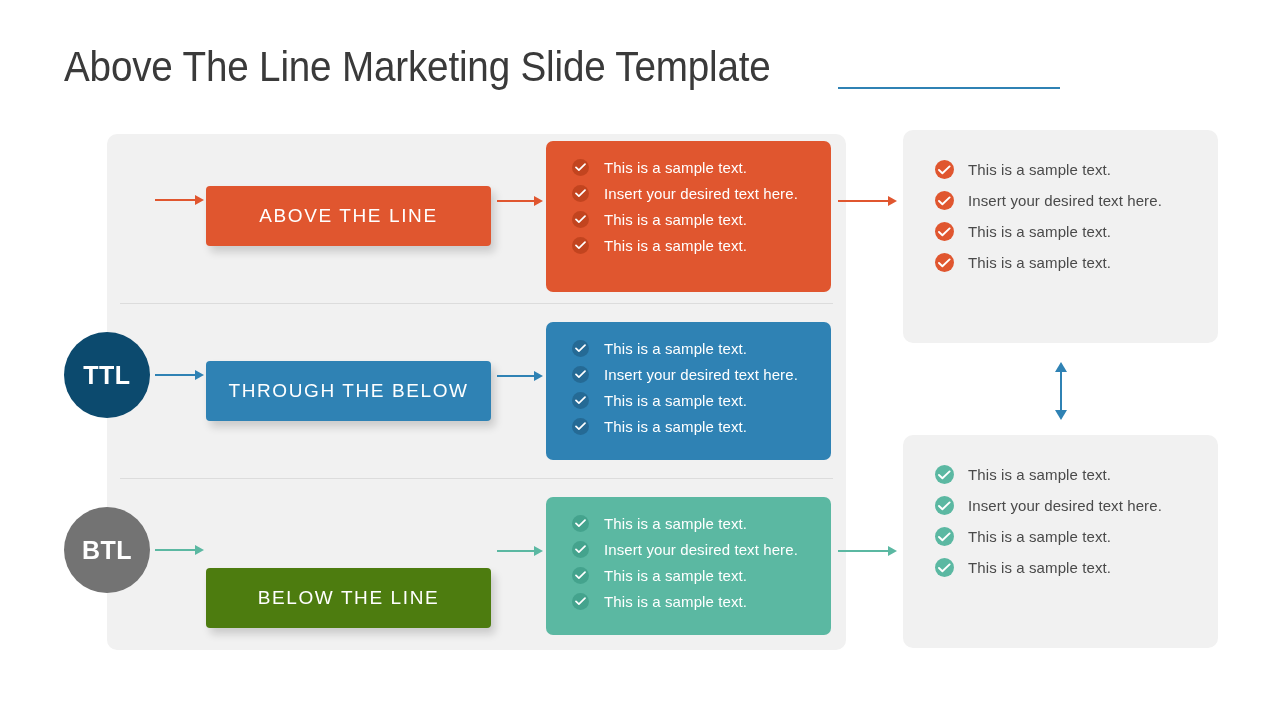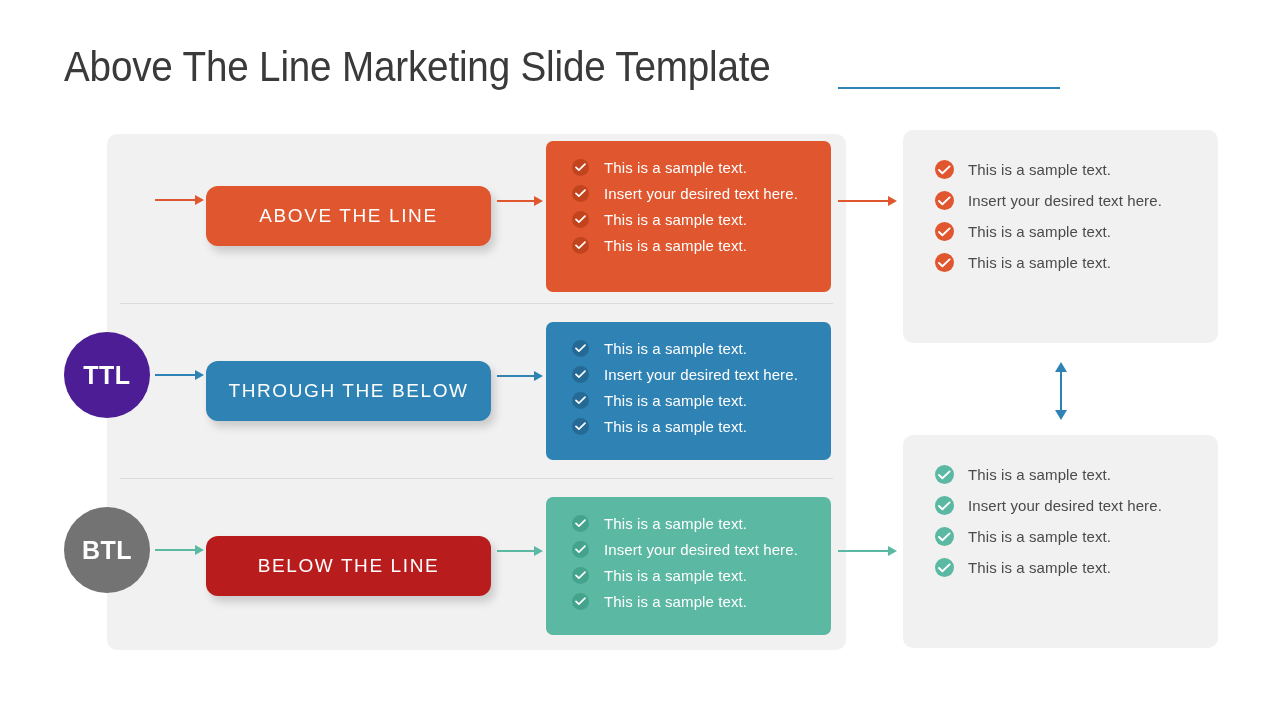--- a/index.html
+++ b/index.html
@@ -128,21 +128,21 @@
     background: #2f82b4;
   }
 
   
   .label-box {
     position: absolute;
     left: 206px;
     top: 186px;
     width: 285px;
     height: 60px;
-    border-radius: 12px;
+    border-radius: 4px;
     display: flex;
     align-items: center;
     justify-content: center;
     color: #ffffff;
     font-size: 19px;
     letter-spacing: 1.6px;
     box-shadow: 4px 6px 9px rgba(0,0,0,0.16);
   }
 
   
@@ -284,21 +284,21 @@
     </span>
     <span class="bullet-text">This is a sample text.</span>
   </div>
 </div>
 
 <div class="arrow-seg" id="arrow-out-atl" style="color: rgb(224, 86, 47); top: 200px;">
   <div class="shaft"></div>
 </div>
 
 <div class="flow-row" id="row-ttl">
-  <div class="badge-circle" id="badge-ttl" style="background: #4c1d95;">
+  <div class="badge-circle" id="badge-ttl" style="background: #0c4a6e;">
     <span>TTL</span>
   </div>
   <div class="arrow-seg" id="arrow-circle-ttl" style="color: rgb(47, 130, 180);">
     <div class="shaft"></div>
   </div>
 </div>
 
 <div class="label-box" id="label-ttl" style="background: rgb(47, 130, 180); top: 361px;">
   <span>THROUGH THE BELOW</span>
 </div>
@@ -354,21 +354,21 @@
 
 <div class="flow-row" id="row-btl">
   <div class="badge-circle" id="badge-btl" style="background: #737373;">
     <span>BTL</span>
   </div>
   <div class="arrow-seg" id="arrow-circle-btl" style="color: rgb(91, 184, 162);">
     <div class="shaft"></div>
   </div>
 </div>
 
-<div class="label-box" id="label-btl" style="background: #b91c1c; top: 536px; align-items: center;">
+<div class="label-box" id="label-btl" style="background: #4d7c0f; top: 568px; align-items: center;">
   <span>BELOW THE LINE</span>
 </div>
 
 <div class="arrow-seg" id="arrow-label-btl" style="color: rgb(91, 184, 162); top: 550px;">
   <div class="shaft"></div>
 </div>
 
 <div class="bullet-card" id="card-btl" style="background: rgb(91, 184, 162);">
   <div class="bullet-line">
     <span class="check-circle" style="background: rgb(68, 163, 141);">

